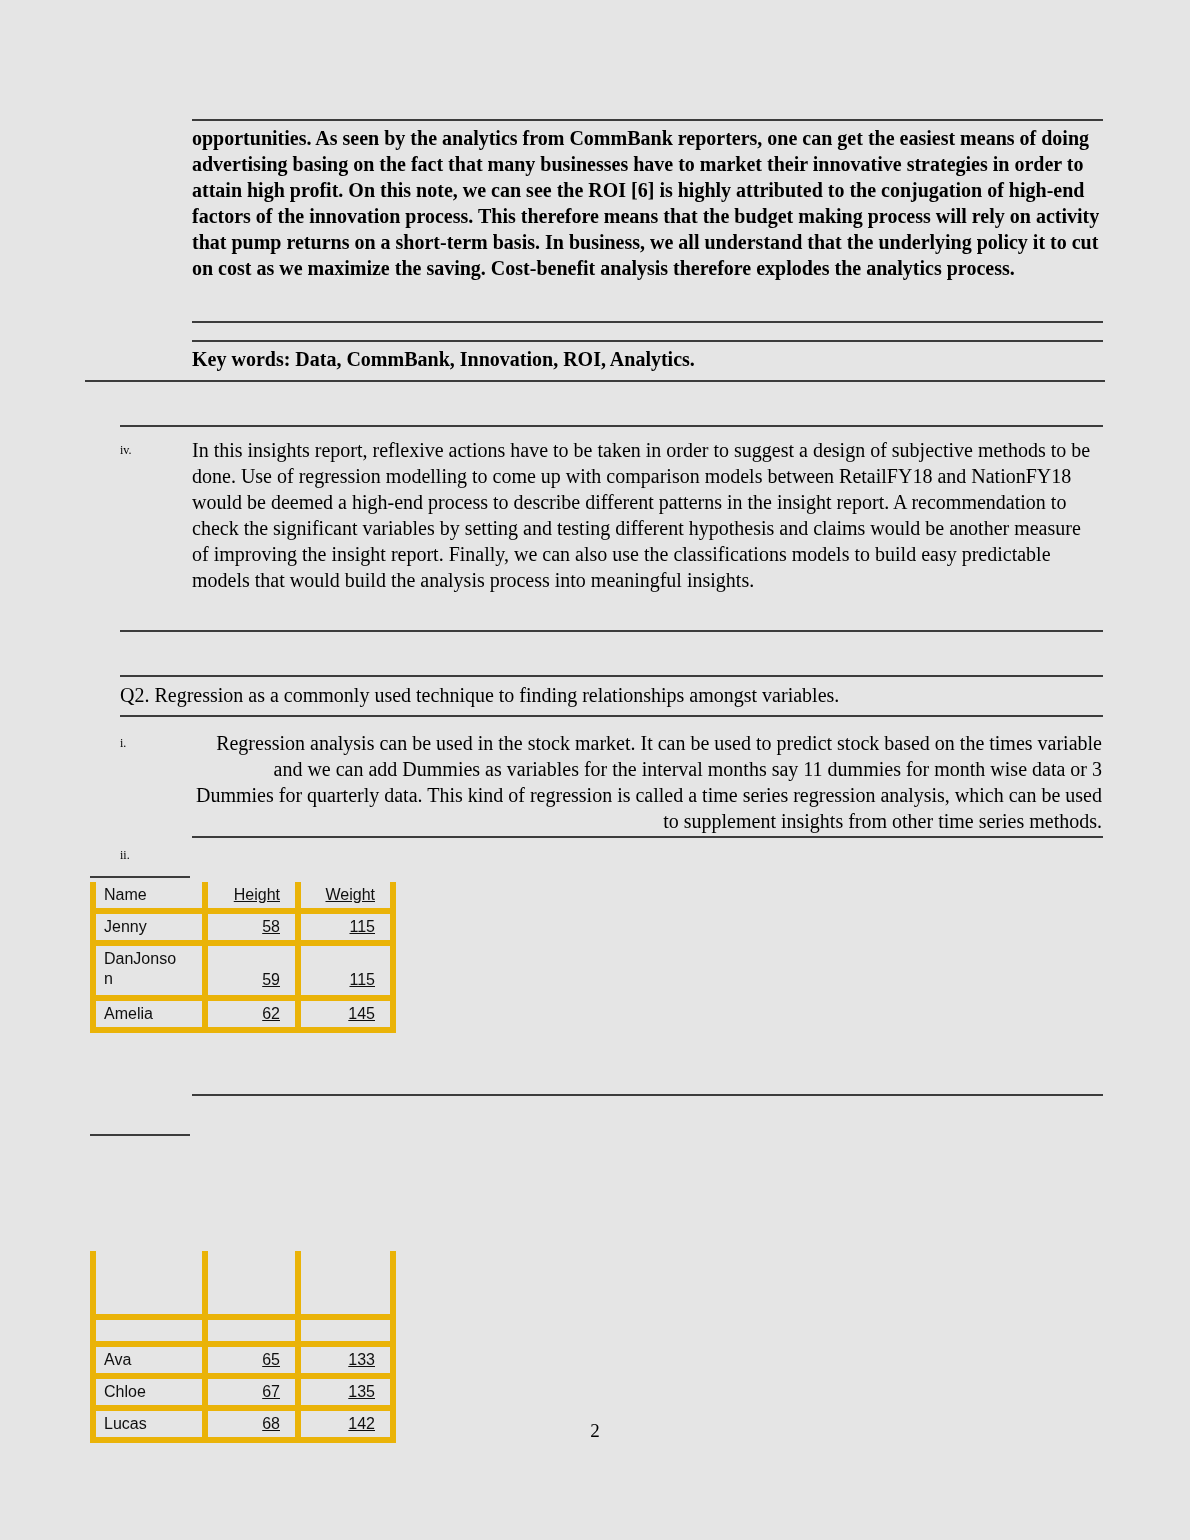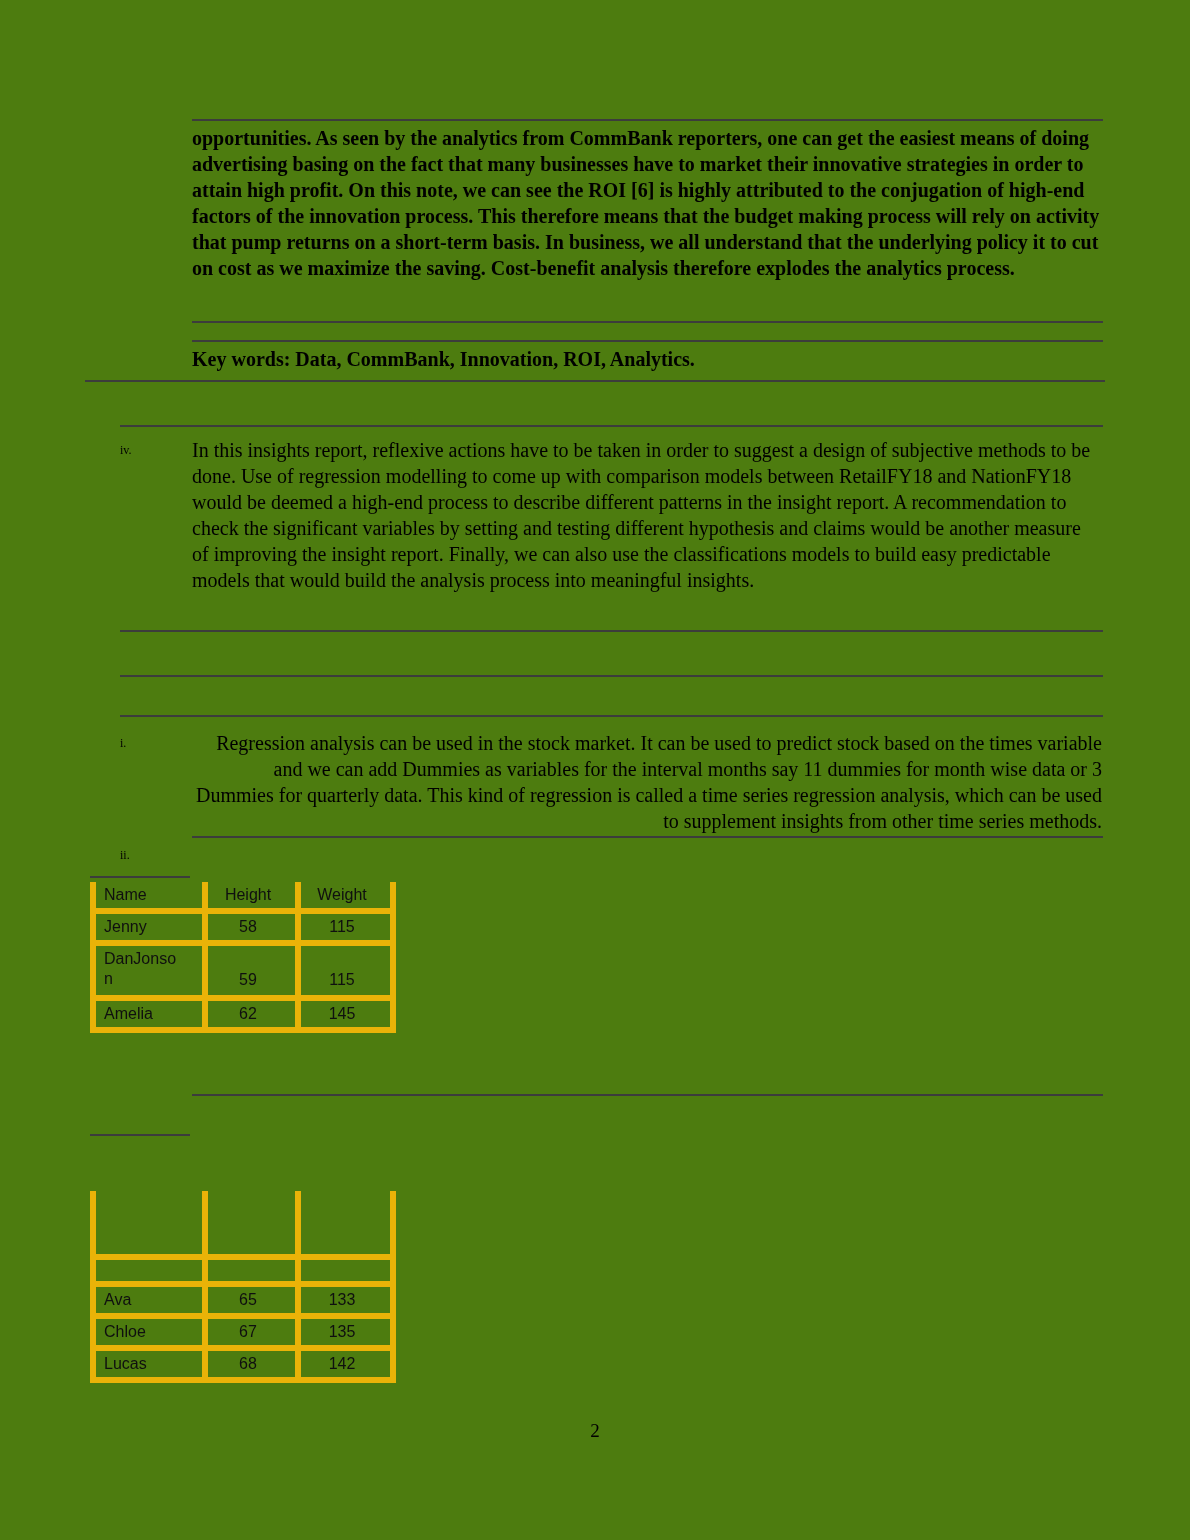--- a/index.html
+++ b/index.html
@@ -1,20 +1,20 @@
 <!DOCTYPE html>
 <html><head>
 <meta charset="utf-8">
 <style>
   * { margin:0; padding:0; box-sizing:border-box; }
   html,body { background:#ffffff; }
   .page {
     position:relative;
     width:1190px; height:1540px;
-    background:#4d7c0f;
+    background:#e5e5e5;
     font-family:"Liberation Serif", serif;
     color:#000000;
     overflow:hidden;
   }
   .rule { position:absolute; border-top:2px solid #3c3c3c; height:0; }
   .para { position:absolute; font-size:20px; line-height:26px; text-align:left; }
   .bold { font-weight:bold; }
   .label { position:absolute; font-size:12px; line-height:26px; }
 
   
@@ -45,33 +45,33 @@
   table.dtab {
     position:absolute;
     border-collapse:collapse;
     font-family:"Liberation Sans", sans-serif;
     font-size:16px;
     line-height:20px;
     color:#0f0f0f;
     table-layout:fixed;
   }
   table.t1 { left:90px; top:882px;  width:300px; }
-  table.t2 { left:90px; top:1191px; width:300px; }
+  table.t2 { left:90px; top:1251px; width:300px; }
   .dtab col.c1 { width:112px; }
   .dtab col.c2 { width:93px; }
   .dtab col.c3 { width:95px; }
   .dtab th, .dtab td {
     border:6px solid #eab308;
     padding:3px 9px 3px 8px;
     font-weight:normal;
     vertical-align:middle;
     overflow:hidden;
   }
   .dtab tr:first-child th, .dtab tr:first-child td { border-top:none; }
-  .dtab .num { text-align:center; padding-right:15px; }
+  .dtab .num { text-align:right; padding-right:15px;text-decoration:underline; }
   .dtab .namecell { text-align:left;margin-top:43px; }
   .t1 tr { height:29px; }
   .t1 tr.hdr { height:28px; }
   .t1 tr.wrap-row { height:55px; }
   .t1 tr.wrap-row td.namecell { word-break:break-all; padding-right:22px; vertical-align:top; }
   .t1 tr.wrap-row td.num { vertical-align:bottom; padding-bottom:5px; }
   .t2 tr { height:29px; }
   .t2 tr.empty-tall  { height:66px; }
   .t2 tr.empty-short { height:27px; }
 
@@ -98,20 +98,21 @@
 
   <div class="rule rule-full"></div>
   <div class="rule rule-iv-top"></div>
 
   <span class="label label-iv">iv.</span>
   <p class="para p-iv">In this insights report, reflexive actions have to be taken in order to suggest a design of subjective methods to be done. Use of regression modelling to come up with comparison models between RetailFY18 and NationFY18 would be deemed a high-end process to describe different patterns in the insight report. A recommendation to check the significant variables by setting and testing different hypothesis and claims would be another measure of improving the insight report. Finally, we can also use the classifications models to build easy predictable models that would build the analysis process into meaningful insights.</p>
 
   <div class="rule rule-iv-bot"></div>
   <div class="rule rule-q2-top"></div>
 
+  <p class="para p-q2">Q2. Regression as a commonly used technique to finding relationships amongst variables.</p>
 
   <div class="rule rule-q2-bot"></div>
 
   <span class="label label-i">i.</span>
   <p class="para p-i">Regression analysis can be used in the stock market. It can be used to predict stock based on the times variable and we can add Dummies as variables for the interval months say 11 dummies for month wise data or 3 Dummies for quarterly data. This kind of regression is called a time series regression analysis, which can be used to supplement insights from other time series methods.</p>
 
   <div class="rule rule-i-bot"></div>
 
   <span class="label label-ii">ii.</span>
 

